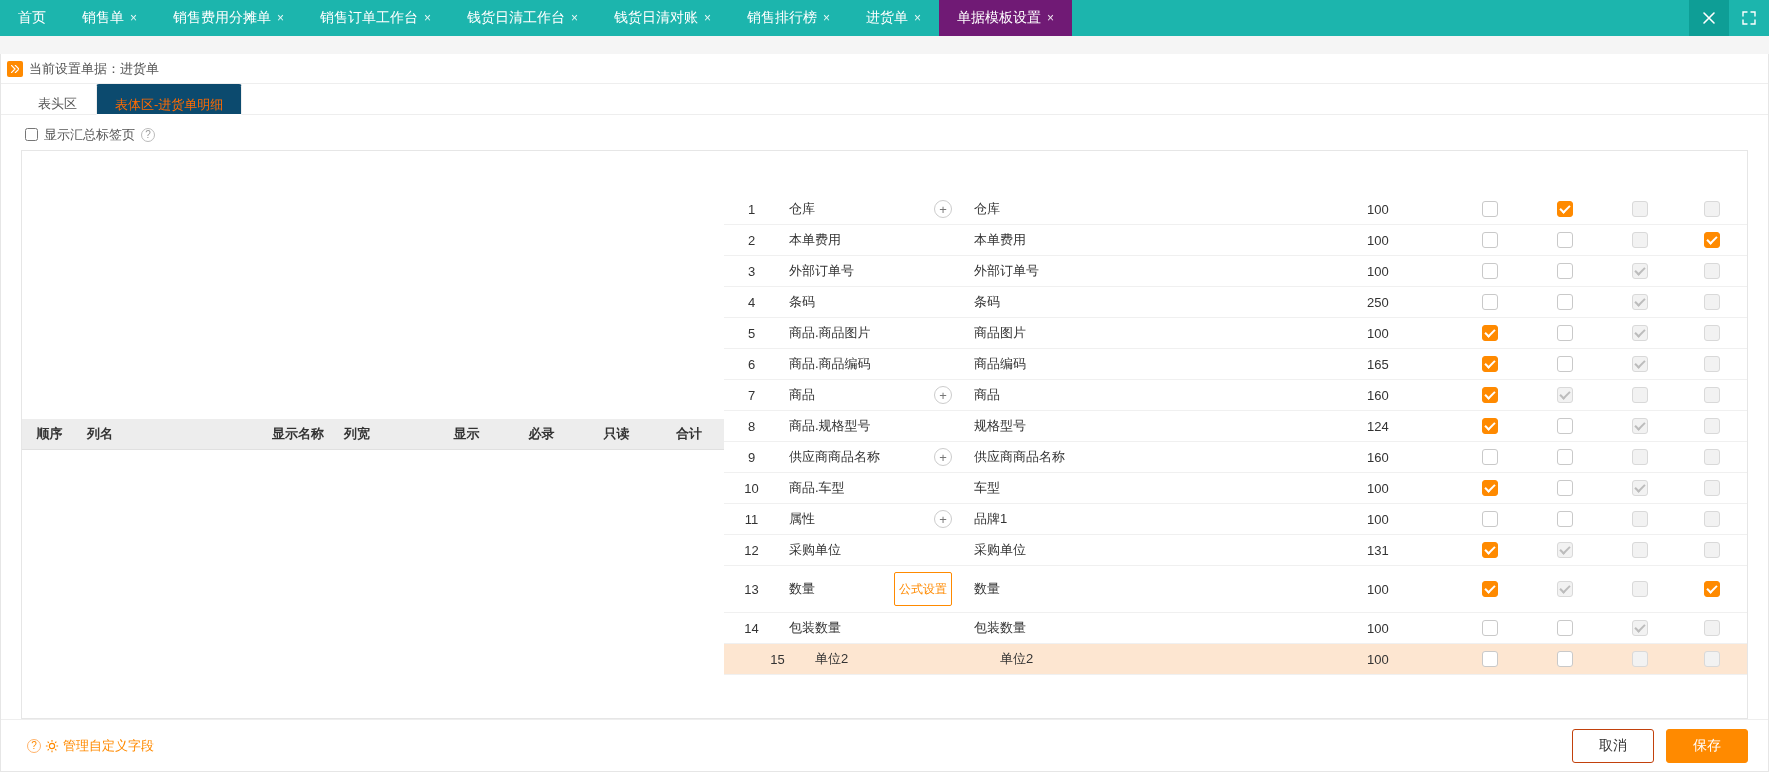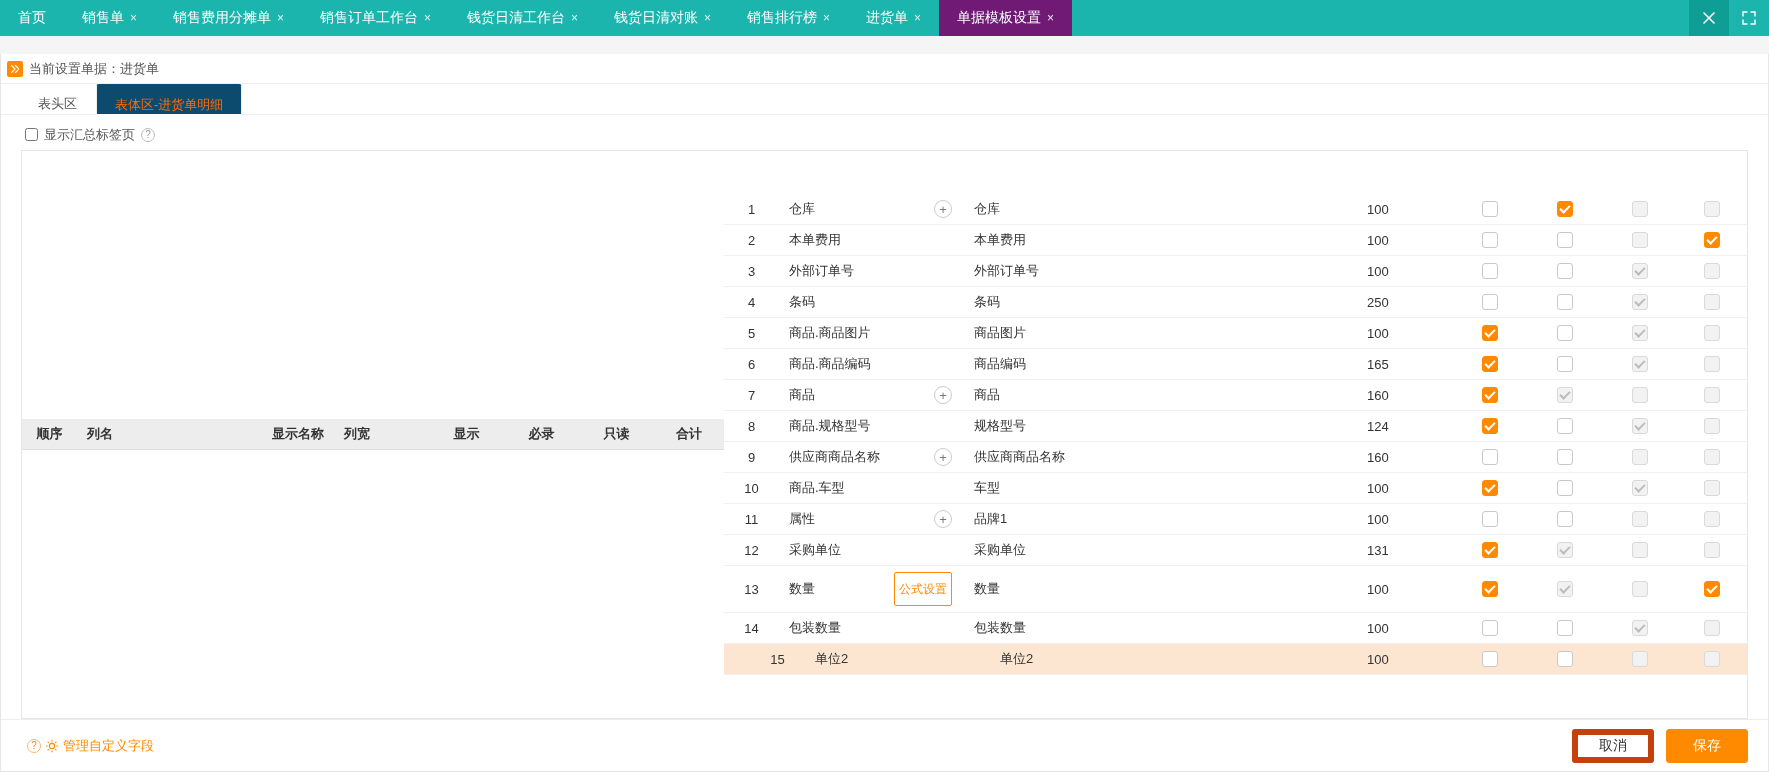--- a/index.html
+++ b/index.html
@@ -285,21 +285,21 @@
   }
   .btn {
     min-width: 82px;
     height: 34px;
     border-radius: 3px;
     display: flex; align-items: center; justify-content: center;
     cursor: pointer;
     font-size: 14px;
   }
   .btn-default {
-    border: 6px solid #c2410c;
+    border: 1px solid #c2410c;
     background: #fff;
     color: #333;
   }
   .btn-primary {
     border: 1px solid #ff8a00;
     background: #ff8a00;
     color: #fff;
   }
 </style>
 </head>

